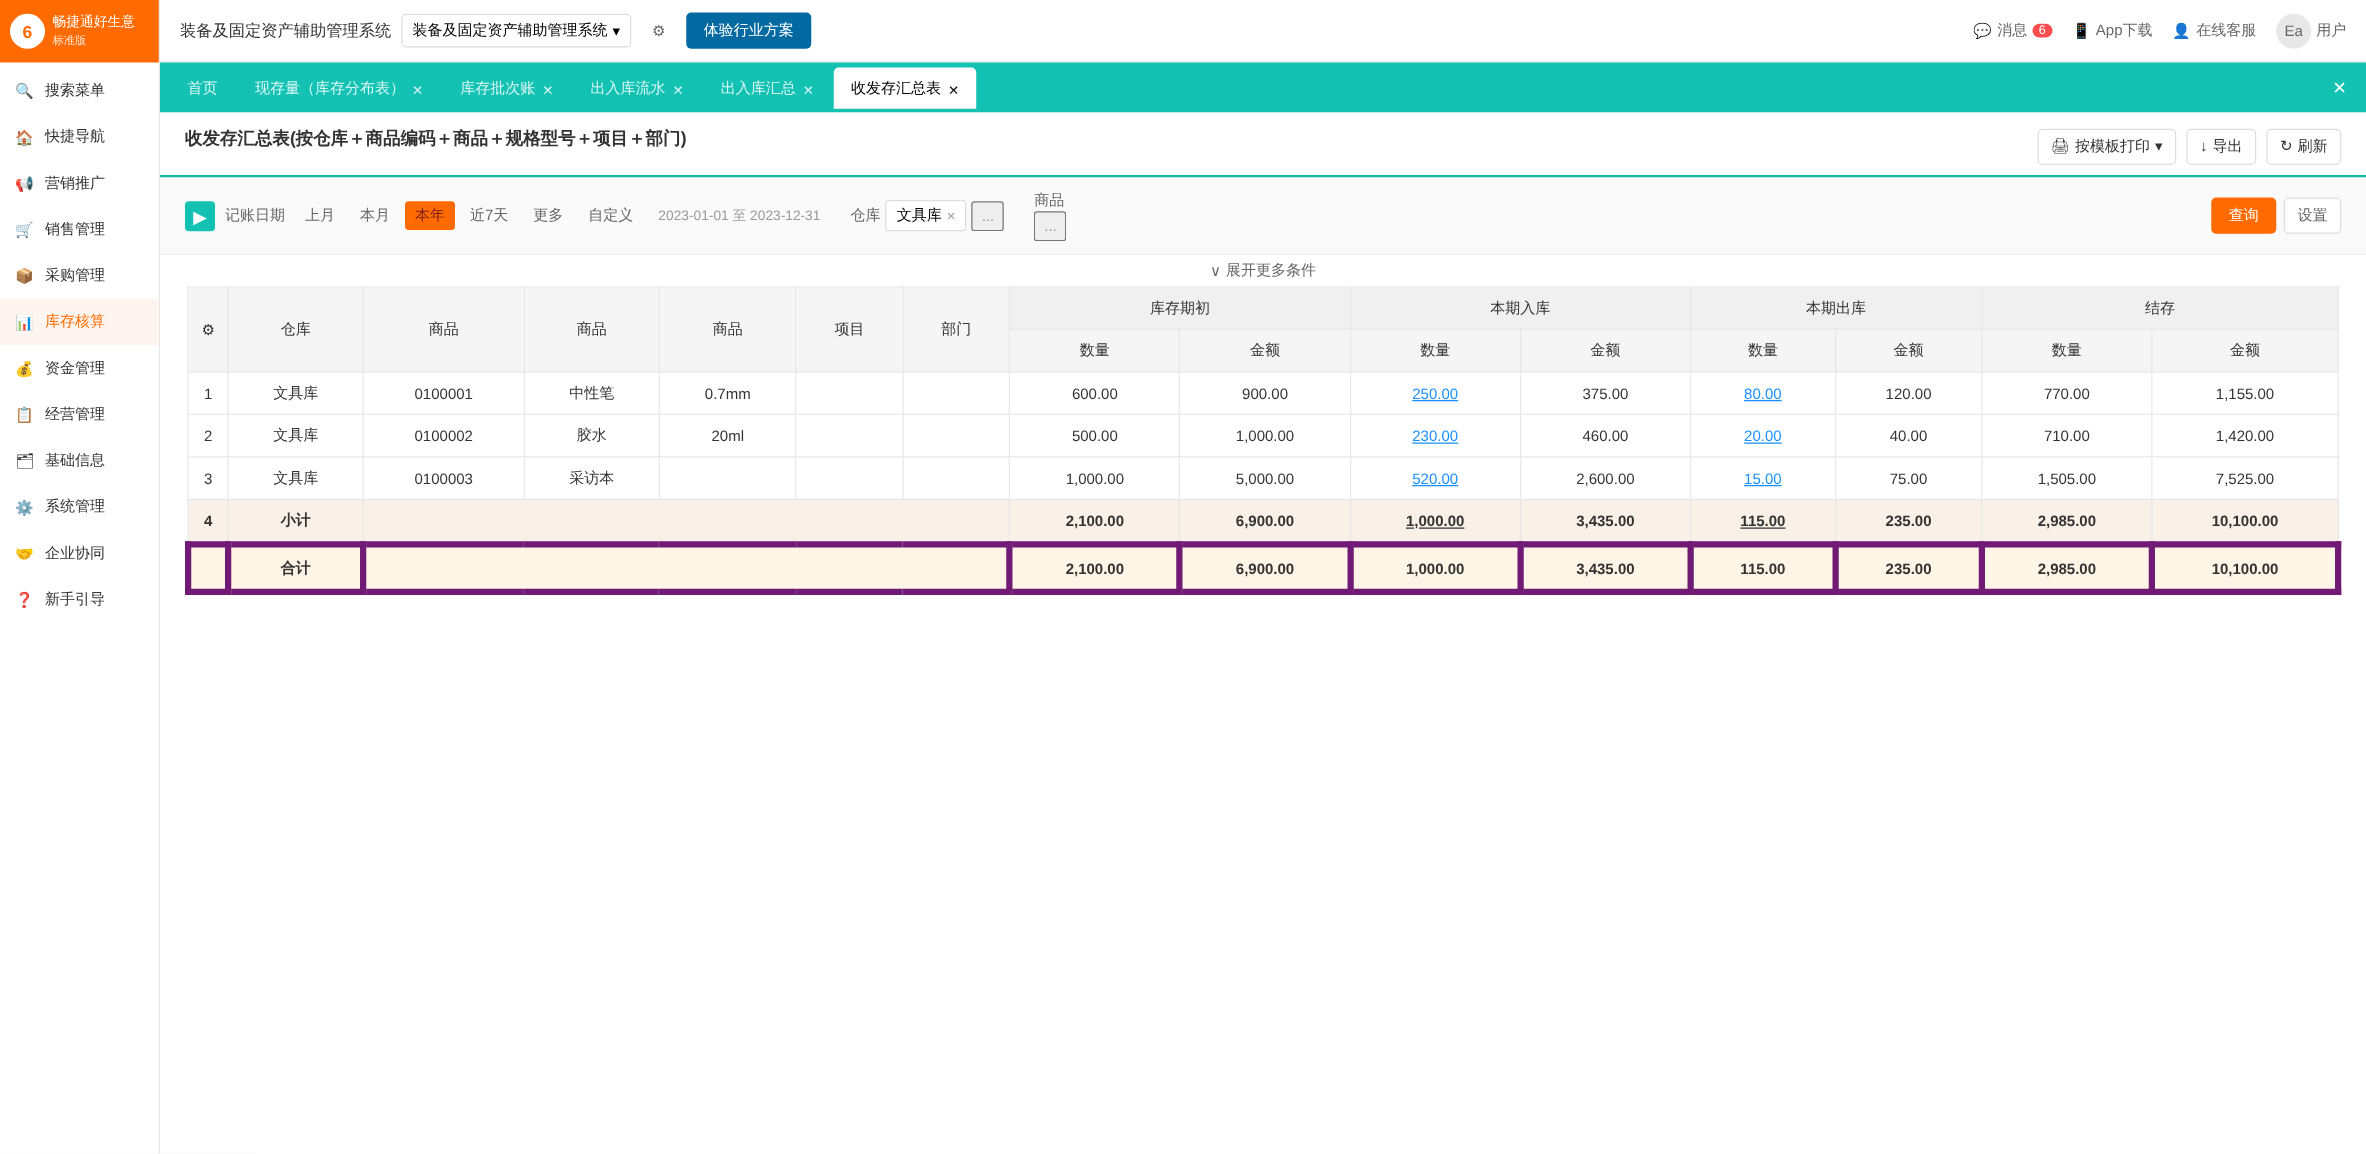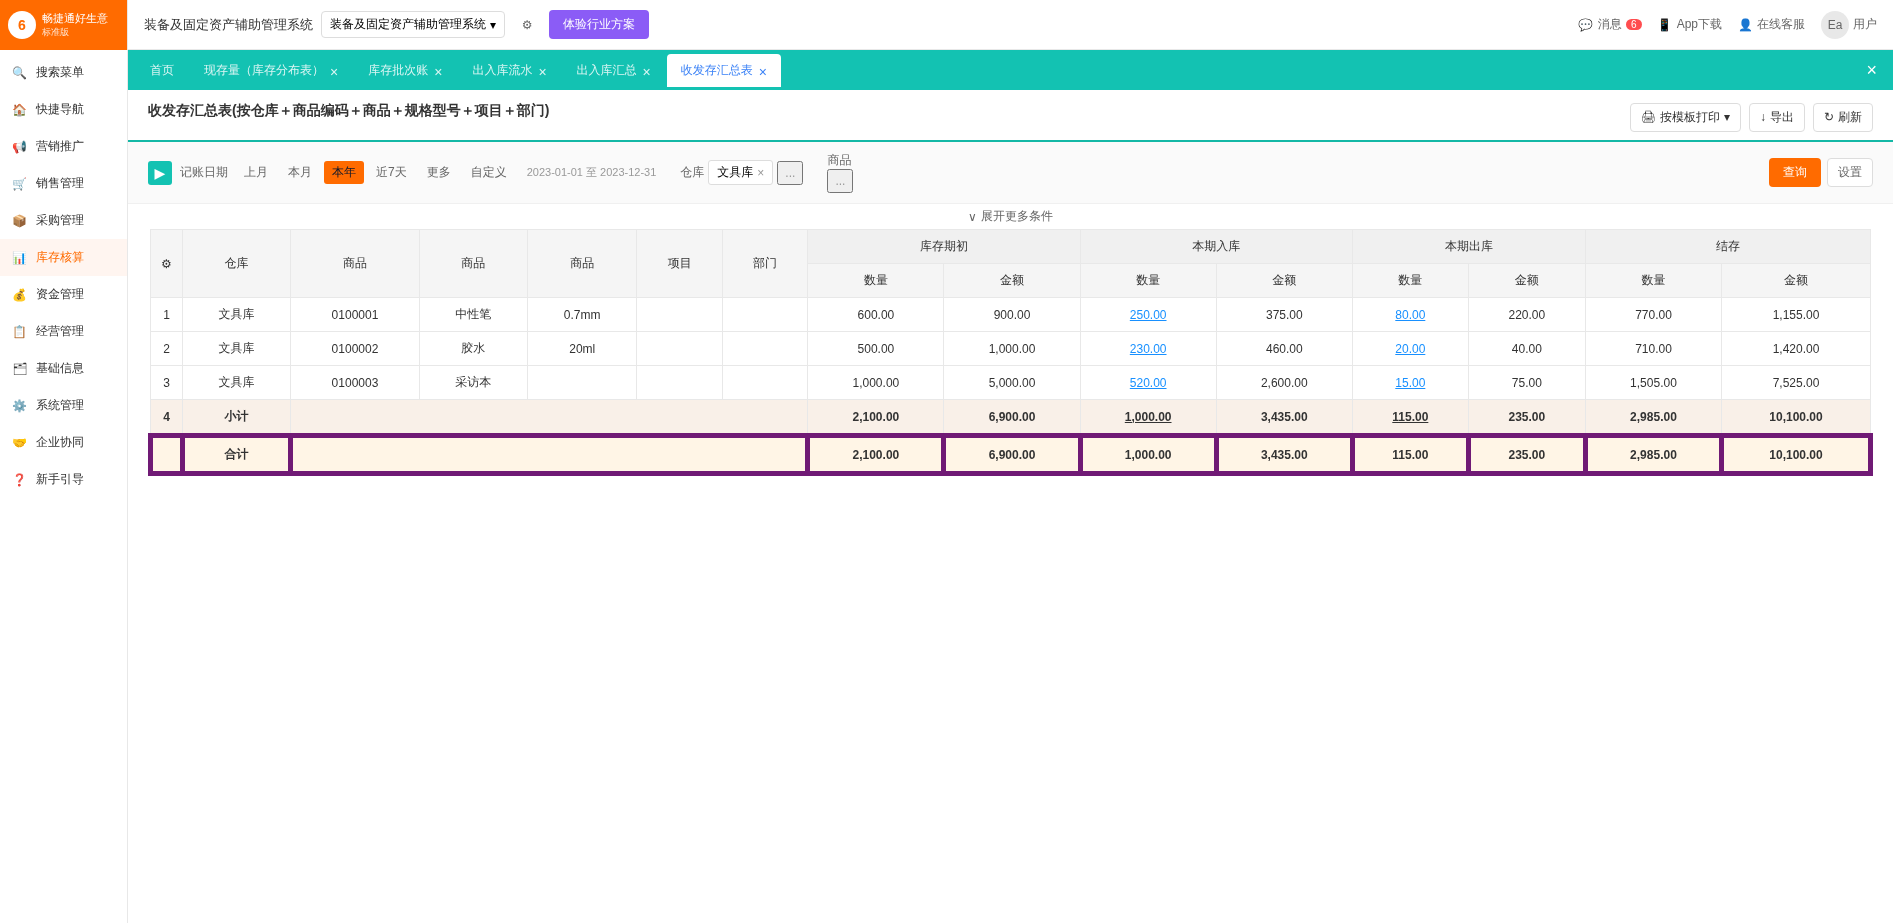--- a/index.html
+++ b/index.html
@@ -18,45 +18,45 @@
 
     
     .main { flex: 1; display: flex; flex-direction: column; overflow: hidden; }
 
     
     .topbar { height: 50px; background: white; border-bottom: 1px solid #e8e8e8; display: flex; align-items: center; justify-content: space-between; padding: 0 16px; }
     .topbar-left { display: flex; align-items: center; gap: 8px; }
     .topbar-title { font-size: 13px; color: #333; }
     .topbar-select { border: 1px solid #ddd; border-radius: 4px; padding: 4px 8px; font-size: 12px; background: white; cursor: pointer; display: flex; align-items: center; gap: 4px; }
     .topbar-gear { width: 28px; height: 28px; display: flex; align-items: center; justify-content: center; cursor: pointer; color: #666; }
-    .topbar-btn { background: #8b5cf6; color: white; border: none; border-radius: 4px; padding: 6px 14px; font-size: 12px; cursor: pointer; }
+    .topbar-btn { background: #0369a1; color: white; border: none; border-radius: 4px; padding: 6px 14px; font-size: 12px; cursor: pointer; }
     .topbar-right { display: flex; align-items: center; gap: 16px; color: #666; font-size: 12px; }
     .topbar-right-item { display: flex; align-items: center; gap: 4px; cursor: pointer; }
     .badge { background: #ff4d4f; color: white; border-radius: 8px; padding: 0 4px; font-size: 10px; min-width: 16px; text-align: center; }
     .user-avatar { width: 28px; height: 28px; background: #e8e8e8; border-radius: 50%; display: flex; align-items: center; justify-content: center; color: #666; }
 
     
     .tabbar { background: #13c2b2; display: flex; align-items: center; padding: 0 8px; height: 40px; gap: 2px; }
     .tab { display: flex; align-items: flex-end; gap: 6px; padding: 8px 14px; font-size: 12px; cursor: pointer; border-radius: 4px 4px 0 0; color: rgba(255,255,255,0.85); }
-    .tab.active { background: white; color: #3b82f6; font-weight: 500; }
+    .tab.active { background: white; color: #000000; font-weight: 500; }
     .tab-close { font-size: 14px; color: inherit; line-height: 1; }
     .tabbar-close { margin-left: auto; color: white; font-size: 18px; cursor: pointer; padding: 4px 8px; }
 
     
     .content { flex: 1; background: white; overflow: auto; }
     .page-title { font-size: 14px; font-weight: bold; color: #333; margin-bottom: 12px; }
     .toolbar-btn { display: flex; align-items: center; gap: 4px; padding: 5px 10px; border: 1px solid #ddd; border-radius: 4px; background: white; font-size: 12px; cursor: pointer; color: #333; }
 
     
     .filter-bar { padding: 10px 20px; background: #fafafa; border-bottom: 1px solid #f0f0f0; display: flex; align-items: center; gap: 8px; }
     .filter-toggle { width: 24px; height: 24px; background: #13c2b2; color: white; border-radius: 3px; display: flex; align-items: center; justify-content: center; cursor: pointer; font-size: 14px; flex-shrink: 0; }
     .filter-label { color: #666; font-size: 12px; flex-shrink: 0; }
     .filter-group { display: flex; align-items: center; gap: 4px; }
     .filter-date-btn { padding: 3px 8px; border: none; background: none; font-size: 12px; color: #666; cursor: pointer; border-radius: 3px; }
-    .filter-date-btn.active { background: #ff6b00; color: #0f172a; border-radius: 3px; }
+    .filter-date-btn.active { background: #ff6b00; color: #7f1d1d; border-radius: 3px; }
     .filter-date-range { font-size: 11px; color: #999; margin-left: 4px; }
     .filter-warehouse { display: flex; align-items: center; gap: 4px; margin-left: 16px; }
     .warehouse-tag { display: flex; align-items: center; gap: 4px; background: white; border: 1px solid #ddd; border-radius: 3px; padding: 3px 8px; font-size: 12px; }
     .warehouse-tag-close { color: #999; cursor: pointer; font-size: 12px; }
     .filter-more { display: flex; align-items: center; gap: 2px; color: #999; cursor: pointer; font-size: 12px; padding: 3px 6px; }
     .filter-goods { margin-left: 16px; }
     .search-btn { background: #ff6b00; color: white; border: none; border-radius: 4px; padding: 5px 14px; font-size: 12px; cursor: pointer; margin-left: auto; }
     .settings-btn { background: white; color: #666; border: 1px solid #ddd; border-radius: 4px; padding: 5px 10px; font-size: 12px; cursor: pointer; }
 
     
@@ -296,21 +296,21 @@
     <td>0100001</td>
     <td>中性笔</td>
     <td>0.7mm</td>
     <td></td>
     <td></td>
     <td>600.00</td>
     <td>900.00</td>
     <td class="link">250.00</td>
     <td>375.00</td>
     <td class="link">80.00</td>
-    <td>220.00</td>
+    <td>120.00</td>
     <td>770.00</td>
     <td>1,155.00</td>
   </tr>
             <tr>
     <td>2</td>
     <td>文具库</td>
     <td>0100002</td>
     <td>胶水</td>
     <td>20ml</td>
     <td></td>

